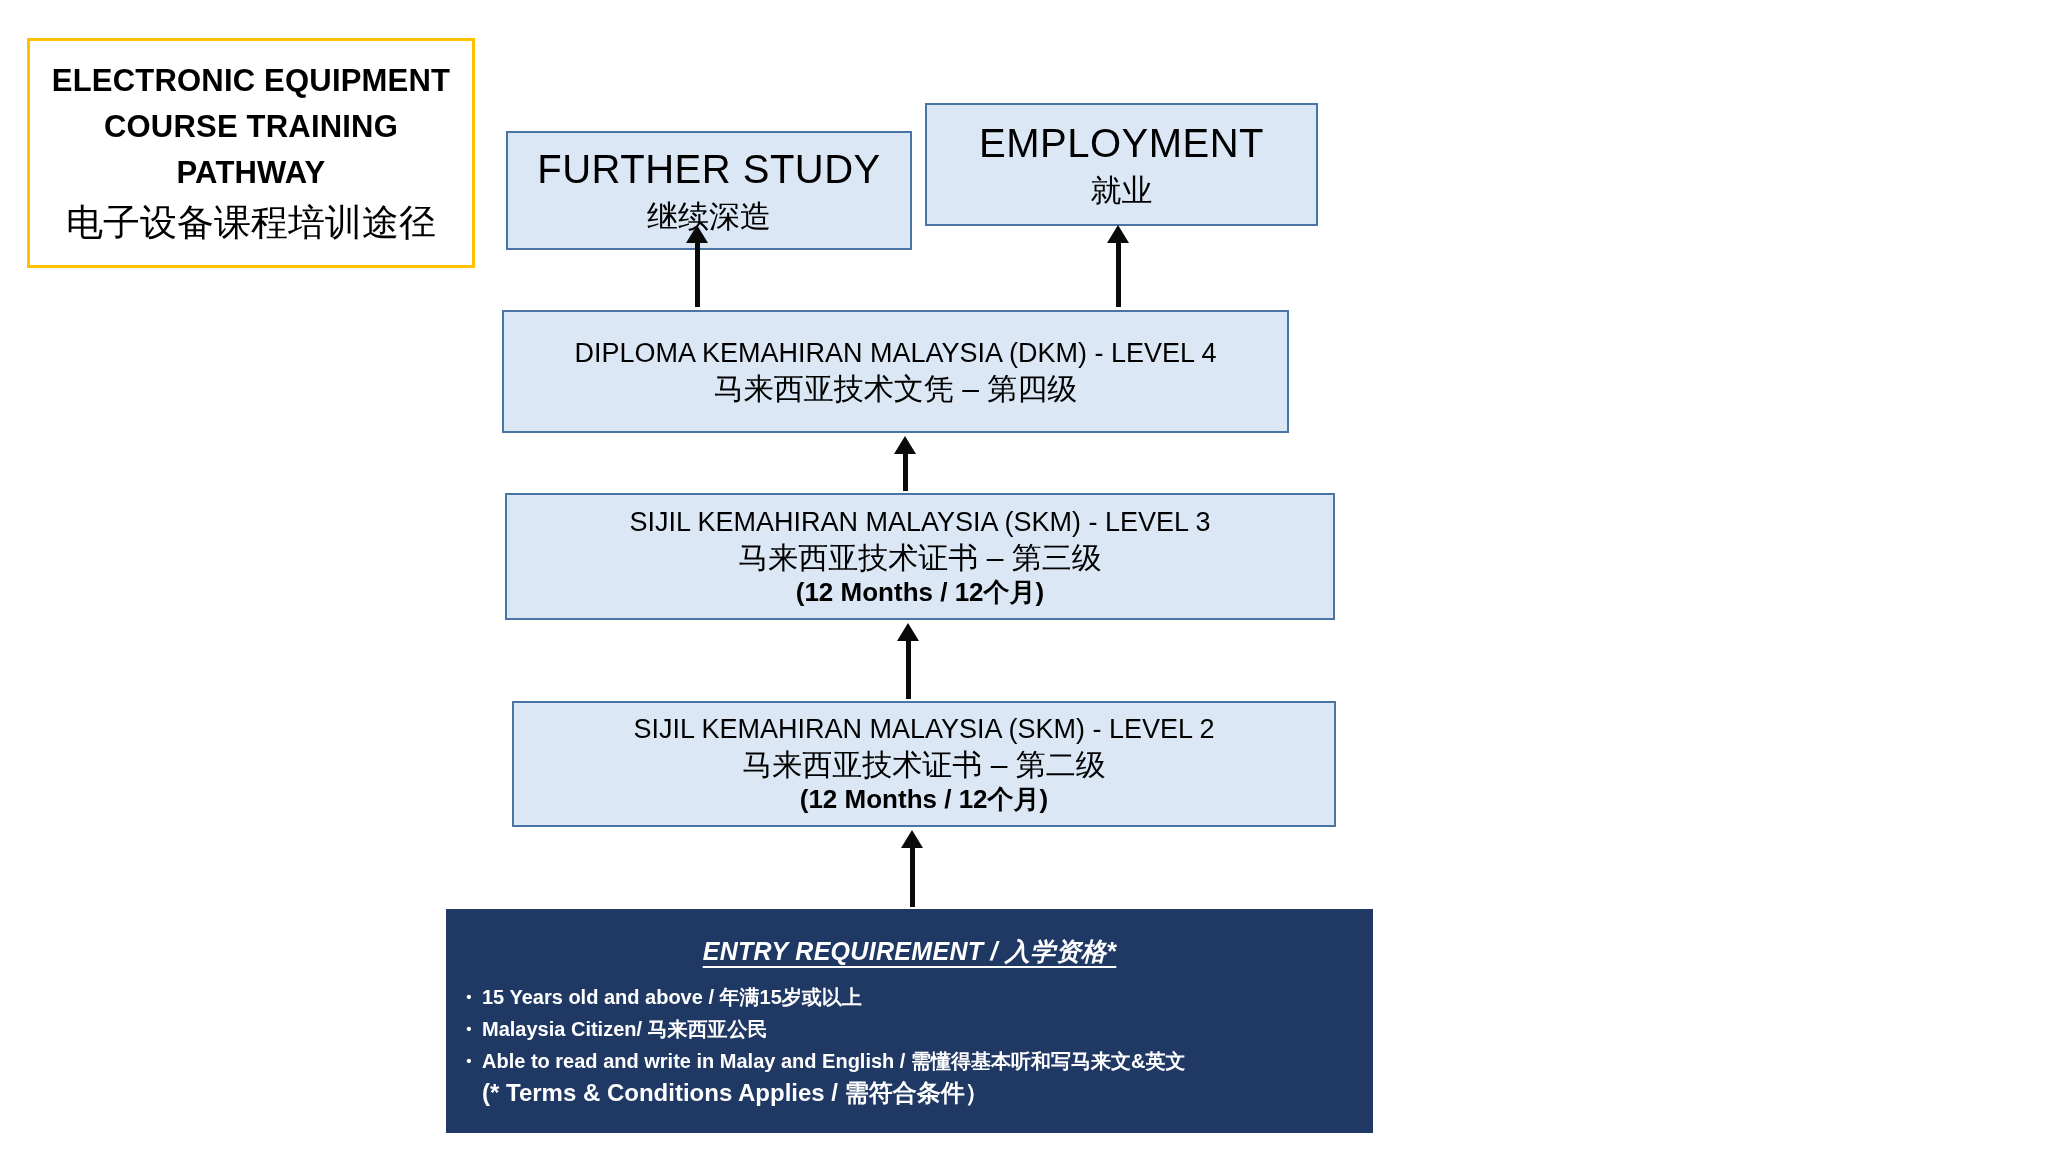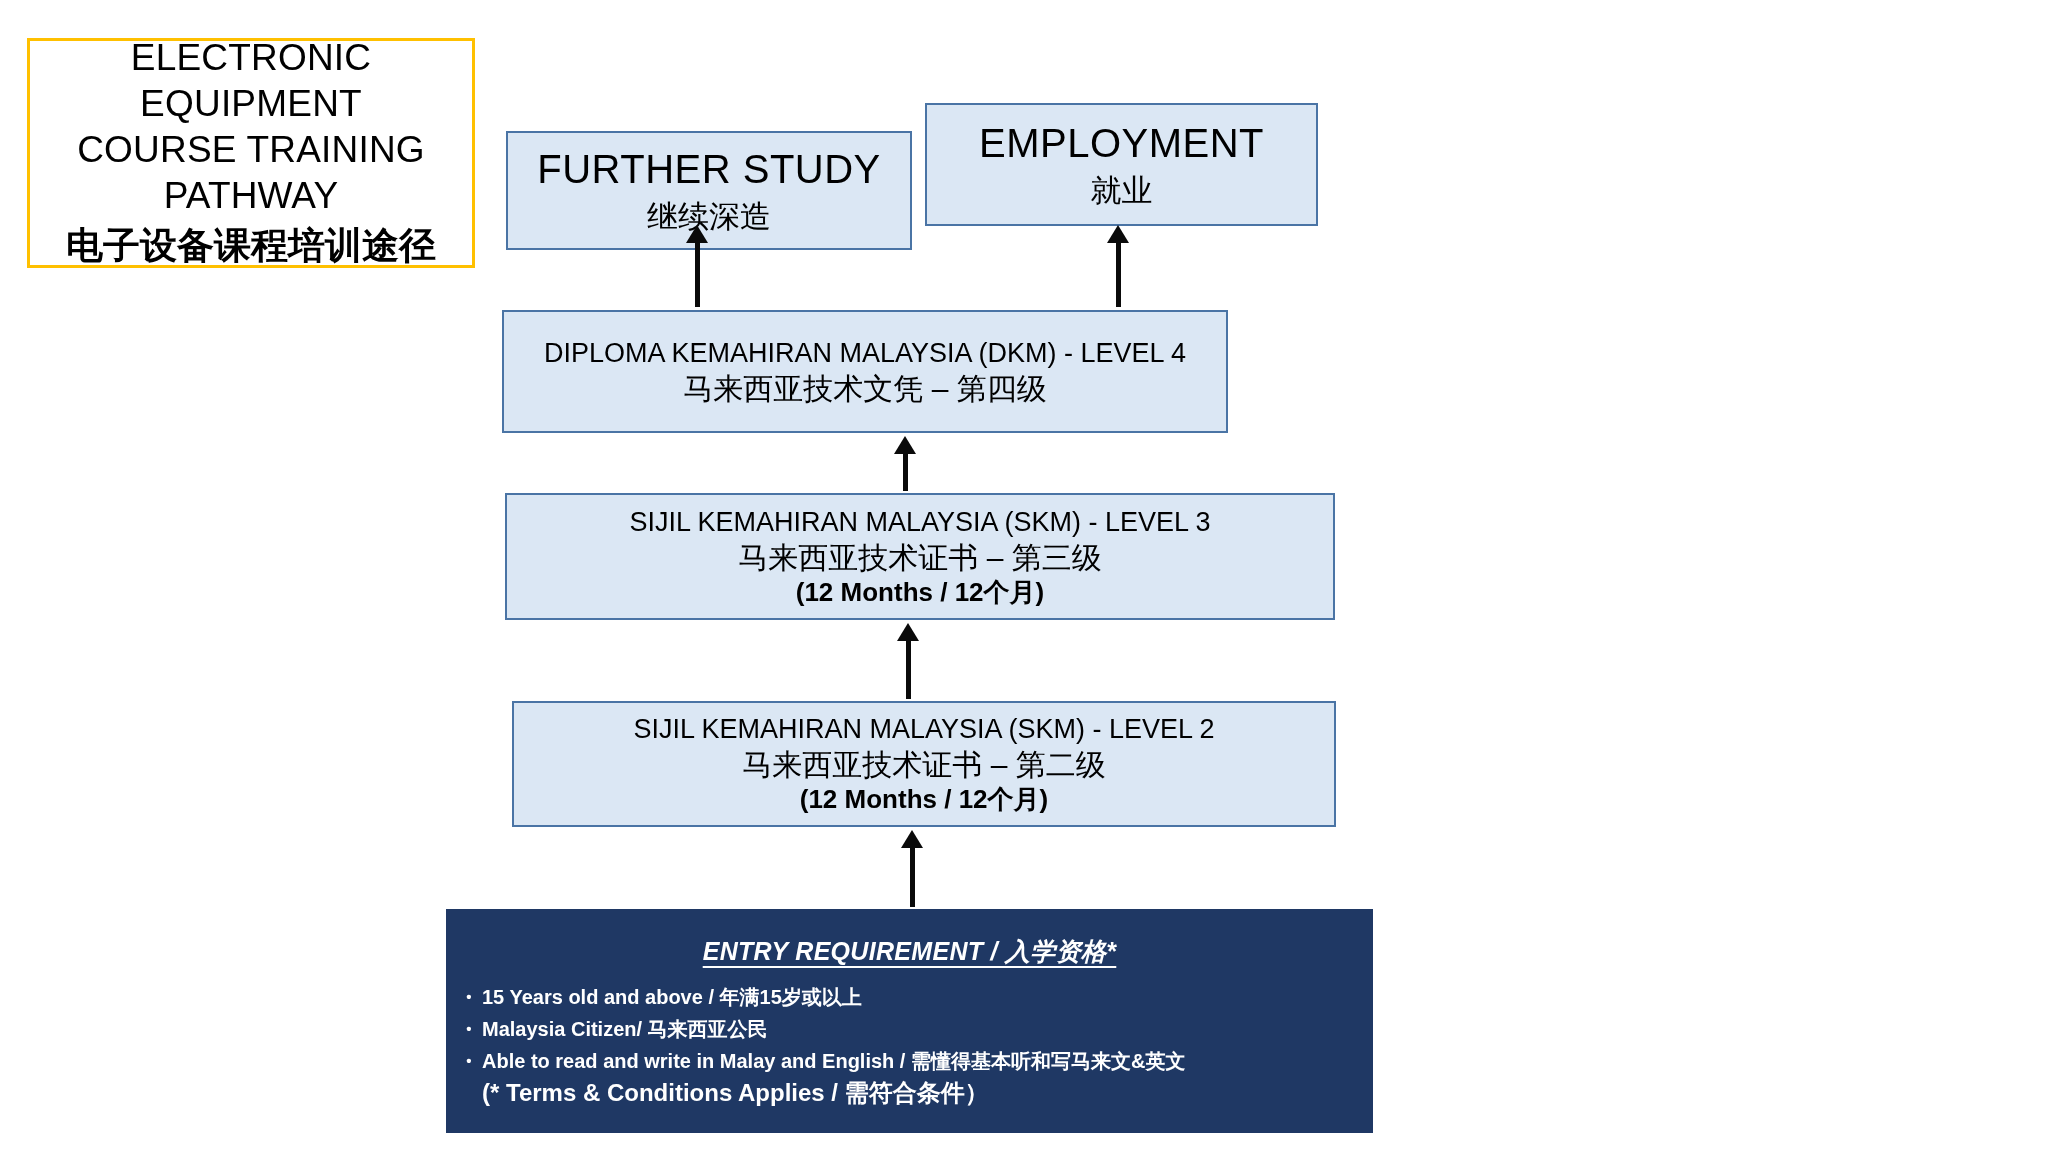--- a/index.html
+++ b/index.html
@@ -12,42 +12,42 @@
     overflow:hidden;
   }
   
   .title-box{
     position:absolute;left:27px;top:38px;width:448px;height:230px;
     border:3px solid #ffc000;background:#ffffff;
     box-sizing:border-box;
     display:flex;flex-direction:column;justify-content:center;align-items:center;
     text-align:center;
   }
-  .title-en{font-size:37px;font-weight:400;line-height:46px;letter-spacing:.2px;}
-  .title-zh{font-size:37px;font-weight:700;line-height:50px;margin-top:2px;}
+  .title-en{font-size:31px;font-weight:700;line-height:46px;letter-spacing:.2px;}
+  .title-zh{font-size:37px;font-weight:400;line-height:50px;margin-top:2px;}
 
   
   .pbox{
     position:absolute;box-sizing:border-box;
     background:#dbe7f4;border:2px solid #4a74a5;
     display:flex;flex-direction:column;justify-content:center;align-items:center;
     text-align:center;
   }
   
   .outcome-en{font-size:40px;font-weight:400;line-height:52px;letter-spacing:.5px;}
   .outcome-zh{font-size:31px;font-weight:400;line-height:44px;}
   
   .level-en{font-size:27px;font-weight:400;line-height:34px;}
   .level-zh{font-size:30px;font-weight:400;line-height:37px;}
   .level-duration{font-size:26px;font-weight:700;line-height:33px;}
 
   
   .box-further{left:506px;top:103px;width:406px;height:119px;margin-top:28px;}
   .box-employment{left:925px;top:103px;width:393px;height:123px;}
-  .box-dkm{left:502px;top:310px;width:726px;height:123px;}
+  .box-dkm{left:502px;top:310px;width:787px;height:123px;}
   .box-skm3{left:505px;top:493px;width:830px;height:127px;}
   .box-skm2{left:512px;top:701px;width:824px;height:126px;}
 
   
   .entry-box{
     position:absolute;left:446px;top:909px;width:927px;height:224px;
     background:#1f3864;color:#ffffff;box-sizing:border-box;
   }
   .entry-title{
     margin-top:26px;text-align:center;

